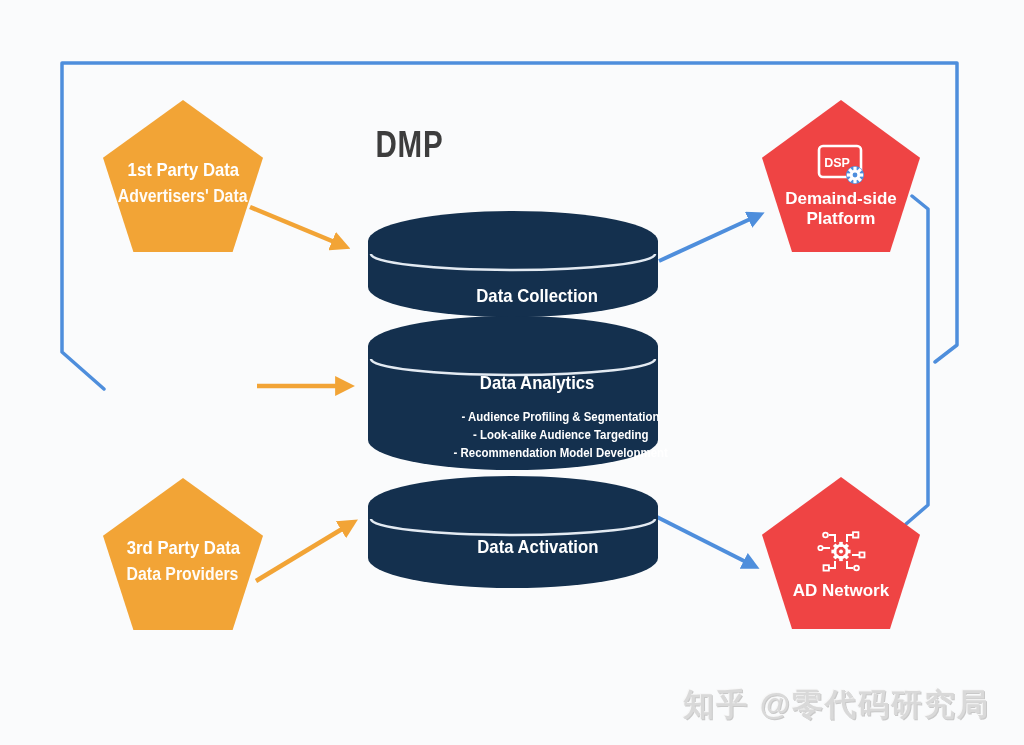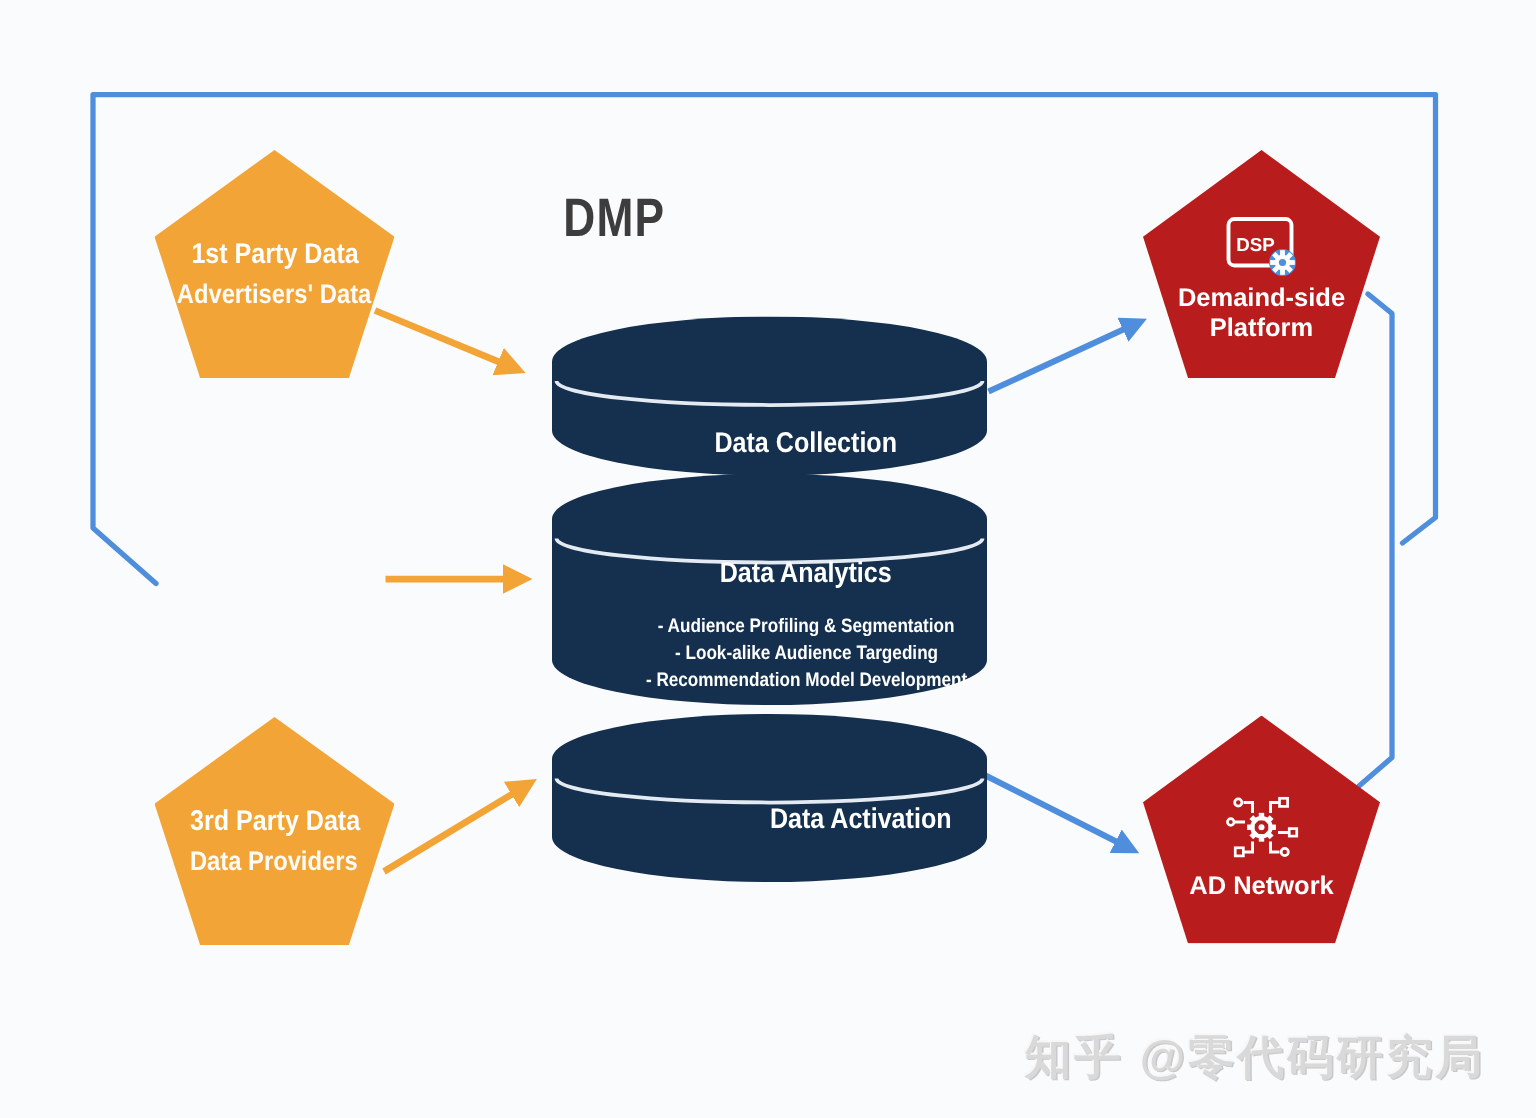--- a/index.html
+++ b/index.html
@@ -12,21 +12,21 @@
   #connectors{position:absolute;left:0;top:0;z-index:1;}
   .node{position:absolute;z-index:2;}
 
   
   .pent{
     clip-path:polygon(50% 0%, 100% 38%, 81% 100%, 19% 100%, 0% 38%);
     display:flex;flex-direction:column;align-items:center;justify-content:center;
     text-align:center;color:#fff;
   }
   .pent.orange{background:#F2A436;width:160px;height:152px;padding-top:14px;box-sizing:border-box;}
-  .pent.blue{background:#b91c1c;width:158px;height:152px;padding-top:20px;box-sizing:border-box;}
+  .pent.blue{background:#ef4444;width:158px;height:152px;padding-top:20px;box-sizing:border-box;}
   .pent .p-title{font-size:19px;font-weight:bold;line-height:1.15;}
   .pent .p-sub{font-size:18px;font-weight:bold;margin-top:5px;opacity:.96;}
   .pent .p-label{font-size:17px;font-weight:bold;line-height:1.2;margin-top:4px;max-width:118px;}
   .cond{display:inline-block;transform:scaleX(0.88);transform-origin:center;white-space:nowrap;}
 
   
   .dmp-title{
     position:absolute;left:368px;top:124px;width:290px;text-align:left;
     font-size:36px;font-weight:bold;color:#3D3D3D;letter-spacing:1px;z-index:2;
   }
@@ -104,33 +104,33 @@
   </div>
 
   <div class="cyl" style="top:316px;height:154px;">
     <svg width="290" height="154" viewBox="0 0 290 154">
       <path d="M0,30 A145,30 0 0 1 290,30 L290,124 A145,30 0 0 1 0,124 Z" fill="#14304E"></path>
       <path d="M3,43 A142,16 0 0 0 287,43" fill="none" stroke="#e3eaf2" stroke-width="2.5"></path>
     </svg>
     <div class="c-label" style="top:56px;">
       <span class="cond">Data Analytics</span>
     </div>
-    <div class="c-details" style="top:92px;">
+    <div class="c-details" style="top:92px;margin-left:23px;">
       <div><span class="cond">- Audience Profiling &amp; Segmentation</span></div>
       <div><span class="cond">- Look-alike Audience Targeding</span></div>
       <div><span class="cond">- Recommendation Model Development</span></div>
     </div>
   </div>
 
   <div class="cyl" style="top:476px;height:112px;">
     <svg width="290" height="112" viewBox="0 0 290 112">
       <path d="M0,30 A145,30 0 0 1 290,30 L290,82 A145,30 0 0 1 0,82 Z" fill="#14304E"></path>
       <path d="M3,43 A142,16 0 0 0 287,43" fill="none" stroke="#e3eaf2" stroke-width="2.5"></path>
     </svg>
-    <div class="c-label" style="top:60px;padding-left:36px;">
+    <div class="c-label" style="top:60px;">
       <span class="cond">Data Activation</span>
     </div>
   </div>
 
   <div class="node pent blue" style="left:762px;top:100px;">
     <svg width="50" height="42" viewBox="0 0 50 42">
       <rect x="3" y="3" width="42" height="31" rx="4" fill="none" stroke="#ffffff" stroke-width="2.6"></rect>
       <text x="21" y="24" text-anchor="middle" font-size="12.5" font-weight="bold" fill="#ffffff" font-family="Liberation Sans, sans-serif">DSP</text>
       <g transform="translate(39,32)">
         <circle r="9" fill="#4D8EDD"></circle>

